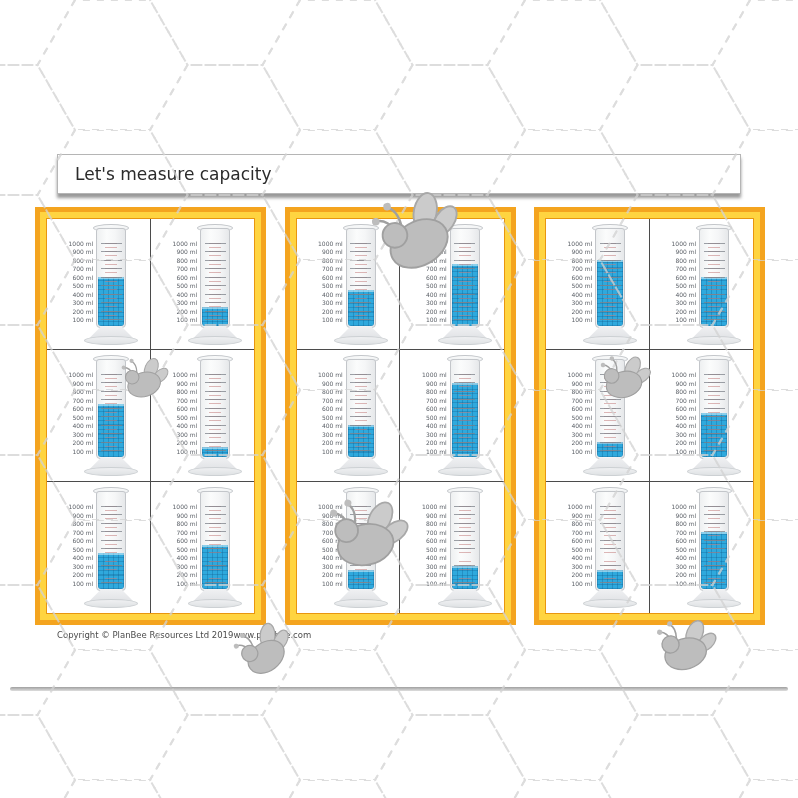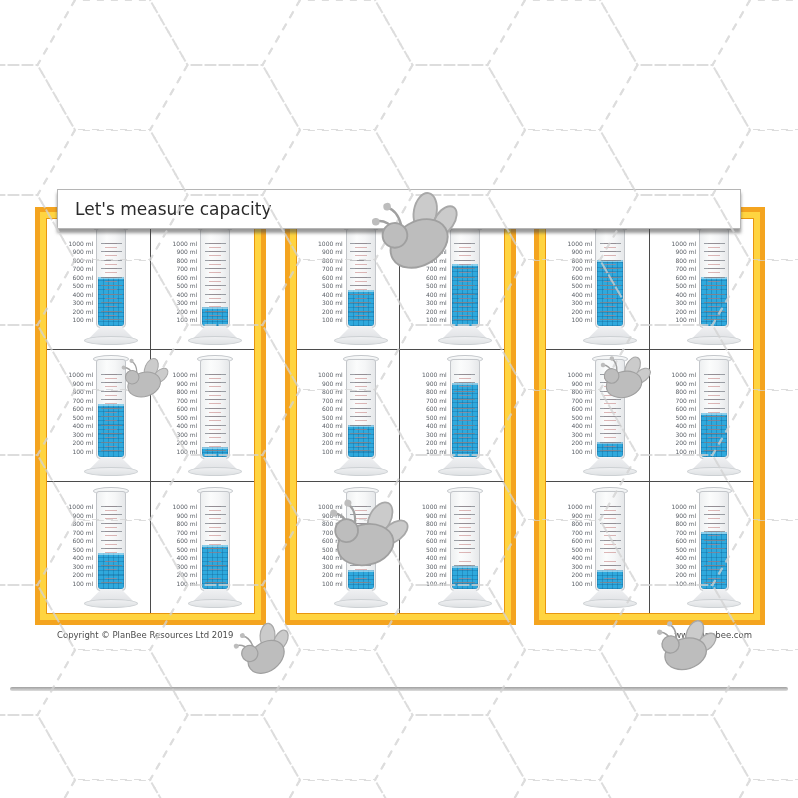--- a/index.html
+++ b/index.html
@@ -12,21 +12,20 @@
 
   
   .header{
     position:absolute;left:57px;right:57px;top:154px;height:40px;
     background:#fff;border:1px solid #b5b5b5;
     box-shadow:0 4px 3px rgba(70,70,70,.55);
     display:flex;justify-content:space-between;align-items:center;
     padding:0 17px;box-sizing:border-box;
     font-size:17px;color:var(--header_text,#2b2b2b);
     z-index:3;
-    margin-top:35px;
   }
 
   
   .cards{position:absolute;left:35px;top:207px;display:flex;gap:18.5px;z-index:2;}
   .card{
     width:231px;height:418px;box-sizing:border-box;
     border:5px solid var(--card_border_orange,#F4A41F);
     background:var(--card_border_yellow,#FFD440);
     padding:6px;
   }
@@ -87,21 +86,21 @@
   }
   .foot{
     position:absolute;left:34px;top:116px;width:54px;height:9px;
     box-sizing:border-box;border:1px solid #ccd0d3;border-radius:50%;
     background:linear-gradient(#eff0f2,#dfe2e4);
   }
 
   
   .footer{
     position:absolute;left:57px;right:46px;top:630px;
-    display:flex;justify-content:space-between;
+    display:flex;
     font-size:8.5px;color:#4c4c4c;z-index:3;
   }
   .bottom-shadow{
     position:absolute;left:10px;right:10px;top:687px;height:3.5px;
     background:linear-gradient(#8f8f8f,#d8d8d8);border-radius:2px;opacity:.85;
     z-index:3;
   }
 
   
   .overlay{position:absolute;inset:0;z-index:5;pointer-events:none;}

